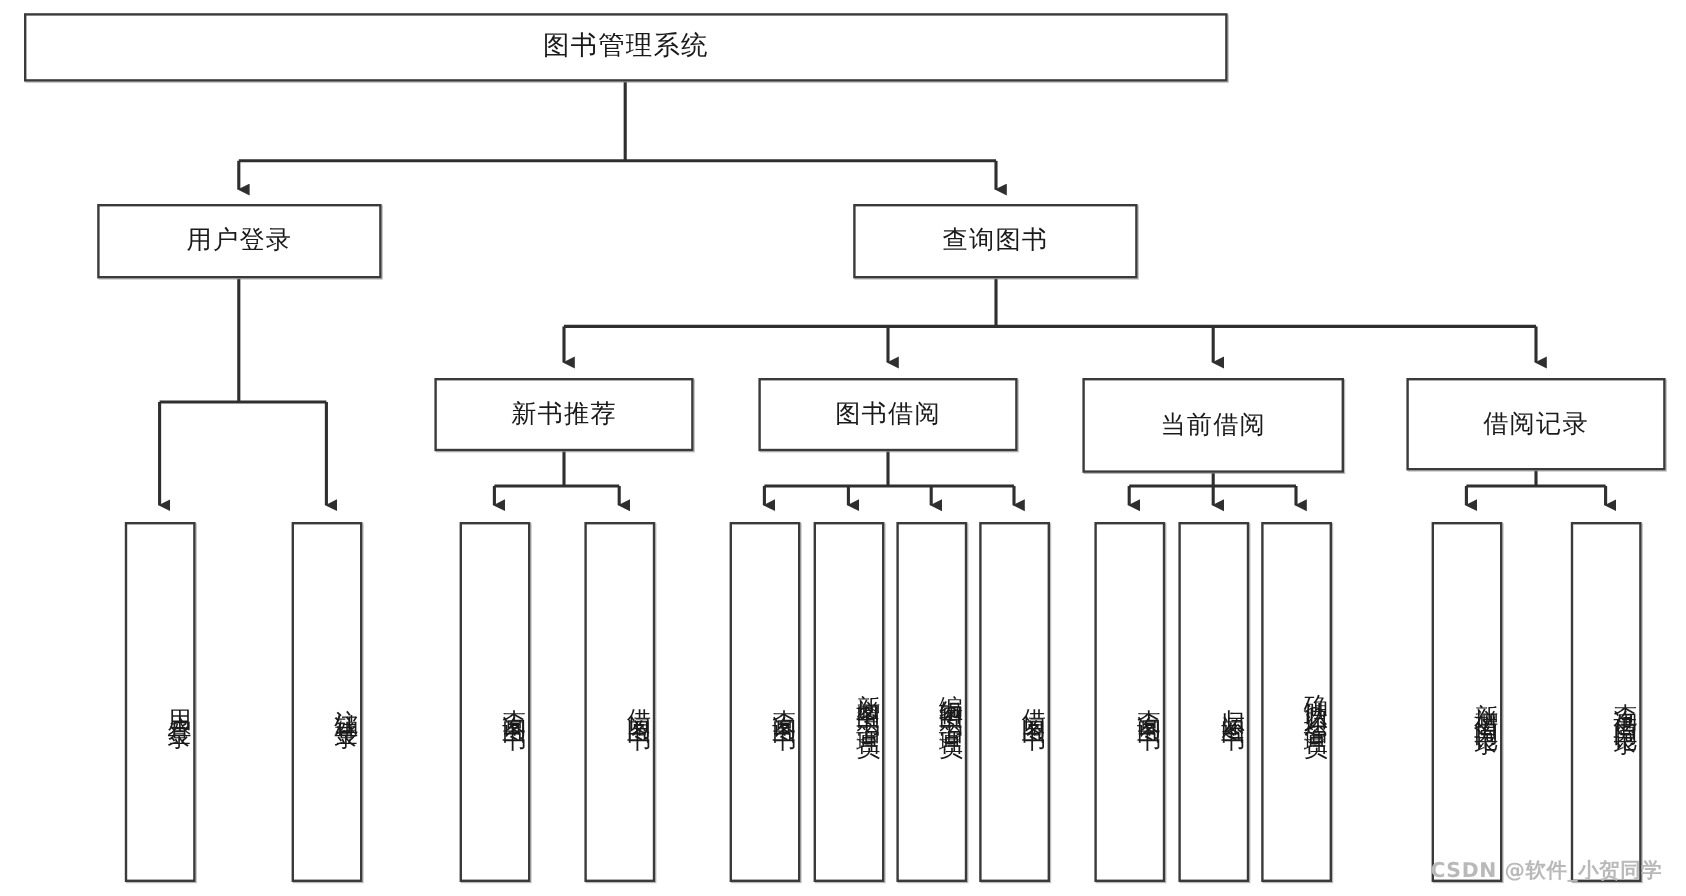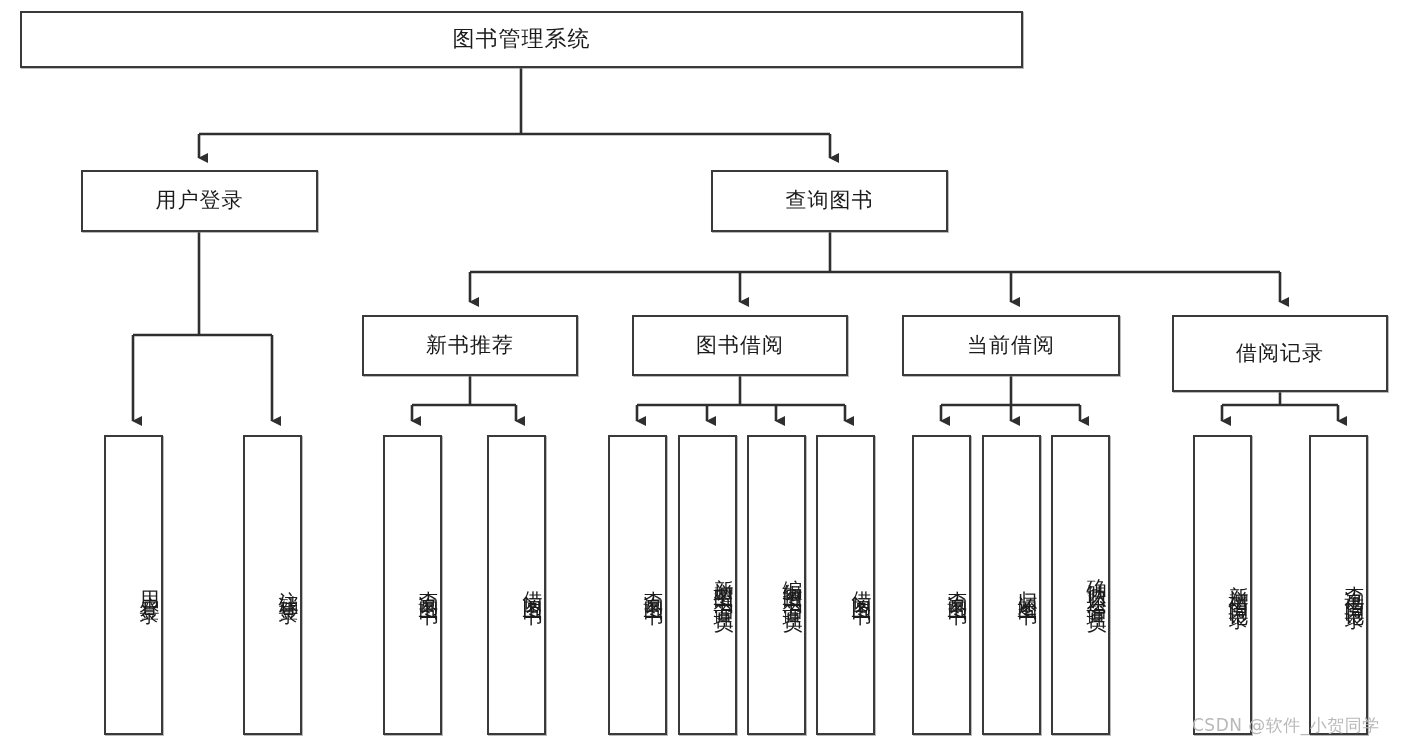--- a/index.html
+++ b/index.html
@@ -61,20 +61,21 @@
     text-orientation: upright;
     display: block;
   }
   .watermark {
     position: absolute;
     font-size: 17px;
     color: #b9b9b9;
     letter-spacing: 0.5px;
     white-space: nowrap;
     user-select: none;
+    font-weight: bold;
   }
 </style>
 </head>
 <body>
 
 <div id="canvas">
 
   <svg id="edges" viewBox="0 0 1405 747">
     <defs>
       <marker id="arrow" markerWidth="11" markerHeight="11" refX="5" refY="9" orient="auto" markerUnits="userSpaceOnUse">
@@ -138,21 +139,21 @@
   </div>
 
   <div class="node h" style="left:632px; top:315px; width:216px; height:61px;">
     <span>图书借阅</span>
   </div>
 
   <div class="node h" style="left:362px; top:315px; width:216px; height:61px;">
     <span>新书推荐</span>
   </div>
 
-  <div class="node h" style="left:902px; top:315px; width:218px; height:61px;">
+  <div class="node h" style="left:902px; top:315px; width:218px; height:79px;">
     <span>当前借阅</span>
   </div>
 
   <div class="node h" style="left:1172px; top:315px; width:216px; height:77px;">
     <span>借阅记录</span>
   </div>
 
   <div class="node v" style="left:104px; top:435px; width:59px; height:300px;">
     <span class="vlabel">用户登录</span>
   </div>

